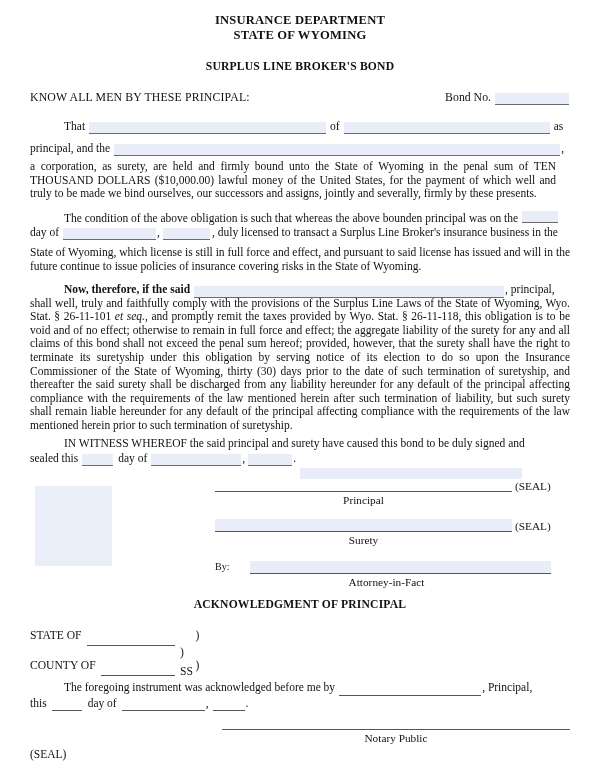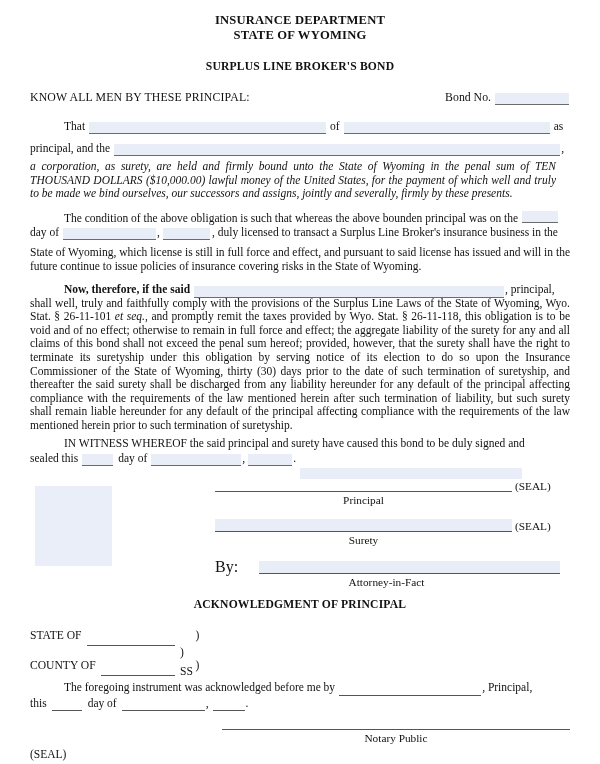--- a/index.html
+++ b/index.html
@@ -154,21 +154,21 @@
   </div>
 
   <div style="position:absolute;left:30px;right:30px;top:141px;font-size:11.5px;line-height:14px;">
     <div class="row">
       <span>principal, and the</span>
       <span class="fld" style="width:446px;margin-left:4px;"></span>
       <span>,</span>
     </div>
   </div>
 
-  <div style="position:absolute;left:30px;right:44px;top:160px;font-style:italic;">
+  <div style="position:absolute;left:30px;right:44px;top:160px;">
     <p class="para">a corporation, as surety, are held and firmly bound unto the State of Wyoming in the penal sum of TEN THOUSAND DOLLARS ($10,000.00) lawful money of the United States, for the payment of which well and truly to be made we bind ourselves, our successors and assigns, jointly and severally, firmly by these presents.</p>
   </div>
 
   <div style="position:absolute;left:30px;right:30px;top:211px;">
     <p class="para indent nojust" style="display:block;">
       <span>The condition of the above obligation is such that whereas the above bounden principal was on the</span>
       <span class="fld" style="width:36px;"></span>
     </p>
     <div class="row" style="font-size:11.5px;line-height:13.6px;">
       <span>day of</span>
@@ -216,21 +216,21 @@
   <div class="sig-block" style="left:215px;top:519px;width:355px;">
     <div class="row">
       <div class="sig-line shaded" style="width:297px;"></div>
       <div class="seal-tag">(SEAL)</div>
     </div>
     <div class="sig-cap" style="width:297px;">Surety</div>
   </div>
 
   <div class="sig-block" style="left:215px;top:560px;width:360px;">
     <div class="row">
-      <div style="font-size:16px;line-height:13px;padding-bottom:1px;">By:</div>
+      <div style="font-size:10px;line-height:13px;padding-bottom:1px;">By:</div>
       <div class="sig-line shaded" style="width:301px;margin-left:21px;"></div>
     </div>
     <div class="sig-cap" style="width:343px;">Attorney-in-Fact</div>
   </div>
 
   <div class="ack-title" style="position:absolute;left:0;right:0;top:598px;">ACKNOWLEDGMENT OF PRINCIPAL</div>
 
   <div style="position:absolute;left:30px;top:626px;" class="ack-grid">
     <div class="row" style="line-height:19px;">
       <span>STATE OF</span>

